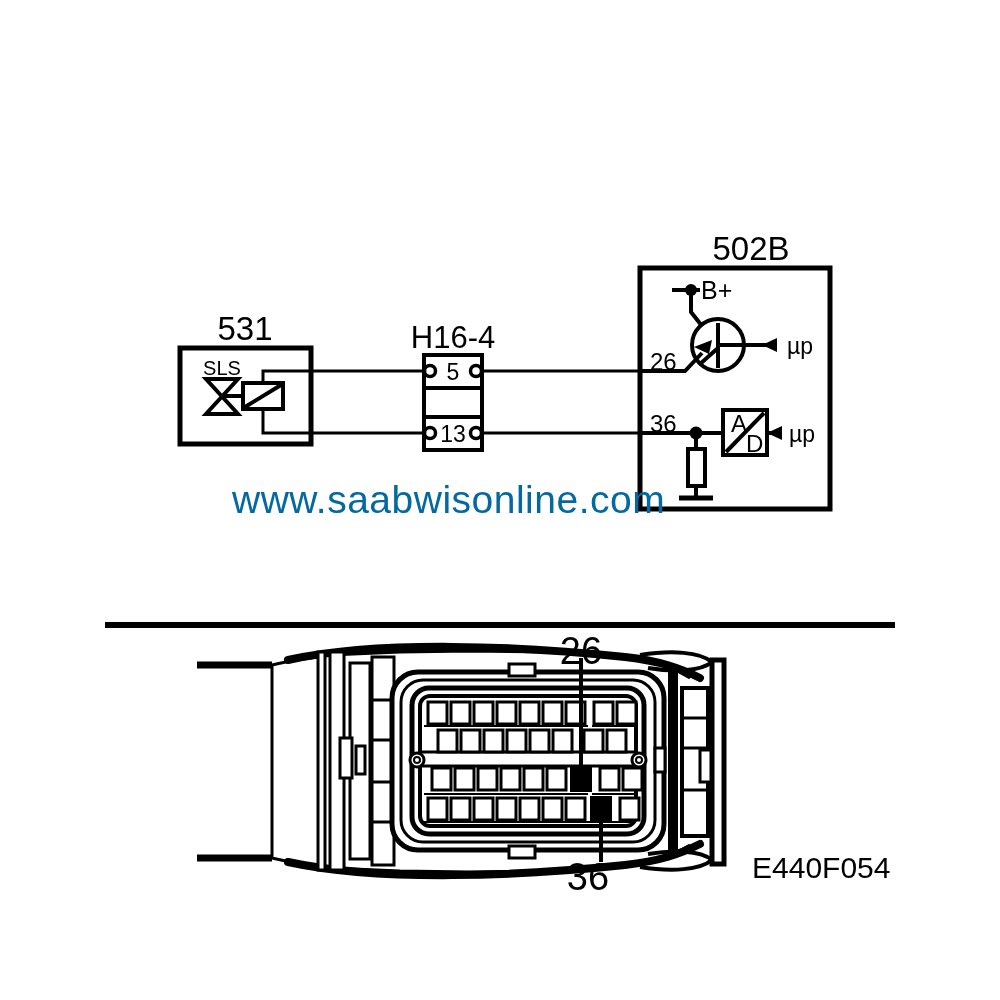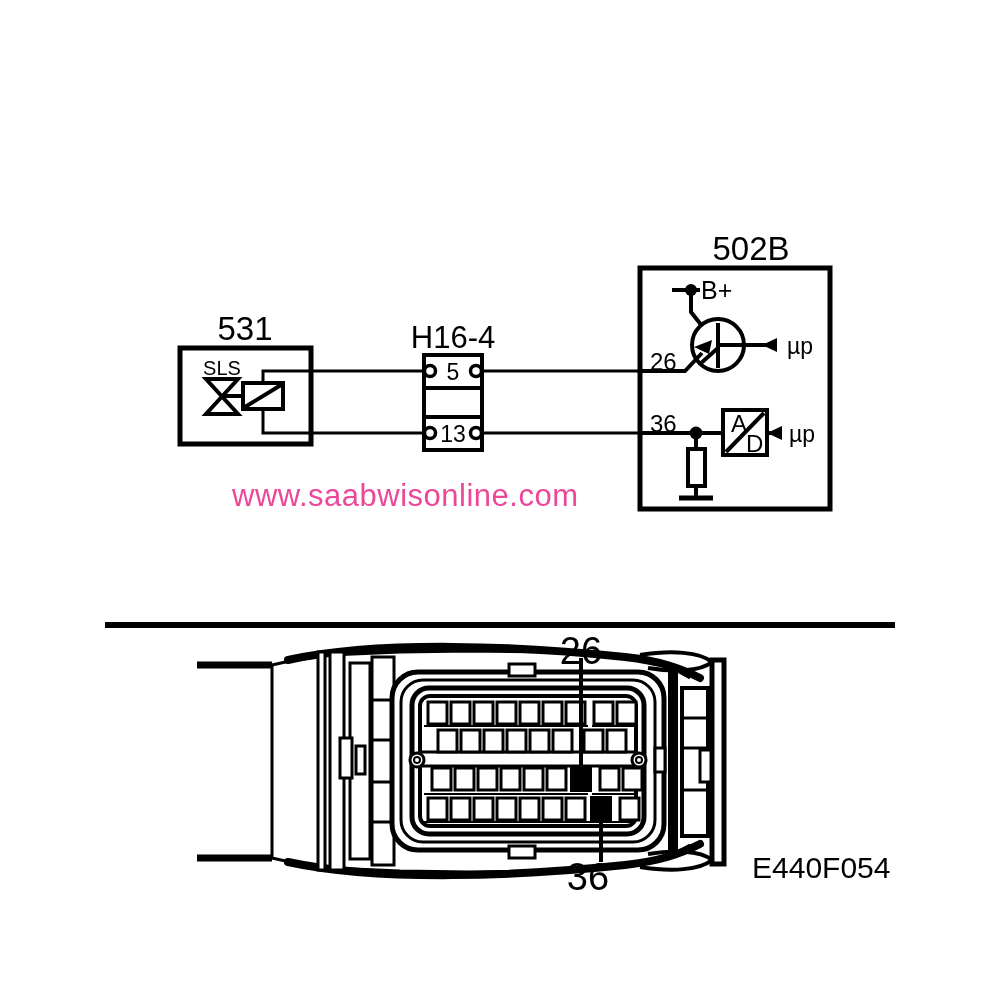--- a/index.html
+++ b/index.html
@@ -8,23 +8,23 @@
     width:1000px;height:1000px;overflow:hidden;
     font-family:"Liberation Sans", sans-serif;
     color:#000;
   }
   #stage{position:relative;width:1000px;height:1000px;background:#fff;}
   #stage > svg{position:absolute;top:0;left:0;}
   .wm{
     position:absolute;
     left:232px; top:478px;
     font-family:"Liberation Sans", sans-serif;
-    font-size:31px;
+    font-size:39px;
     letter-spacing:0.5px;
-    color:#ec4899;
+    color:#0369a1;
     white-space:nowrap;
     pointer-events:none;
     user-select:none;
   }
 </style>
 </head>
 <body>
 
 <div id="stage">
 

